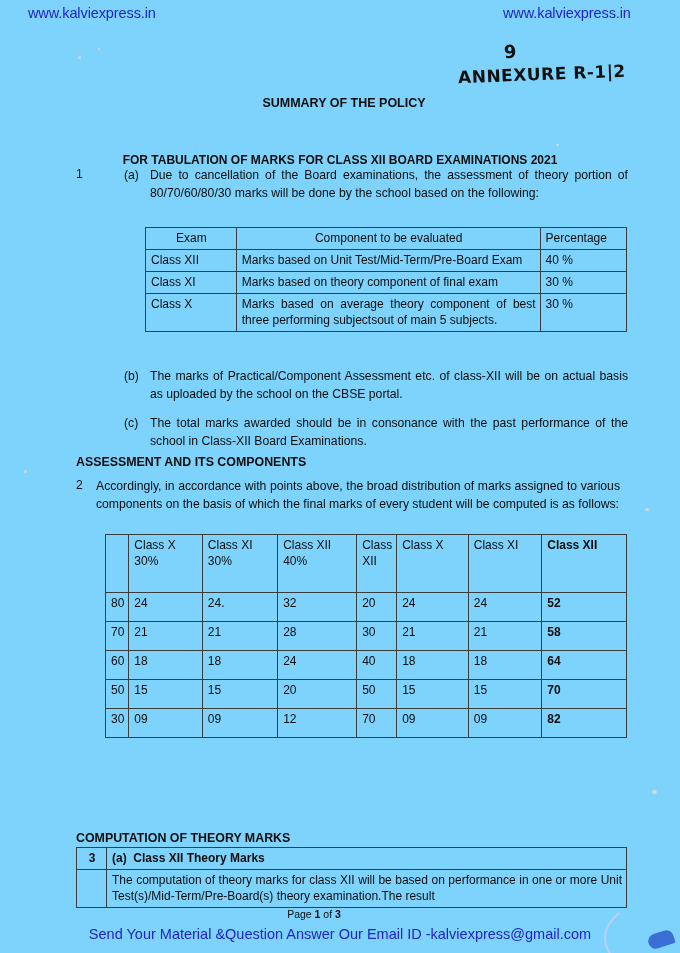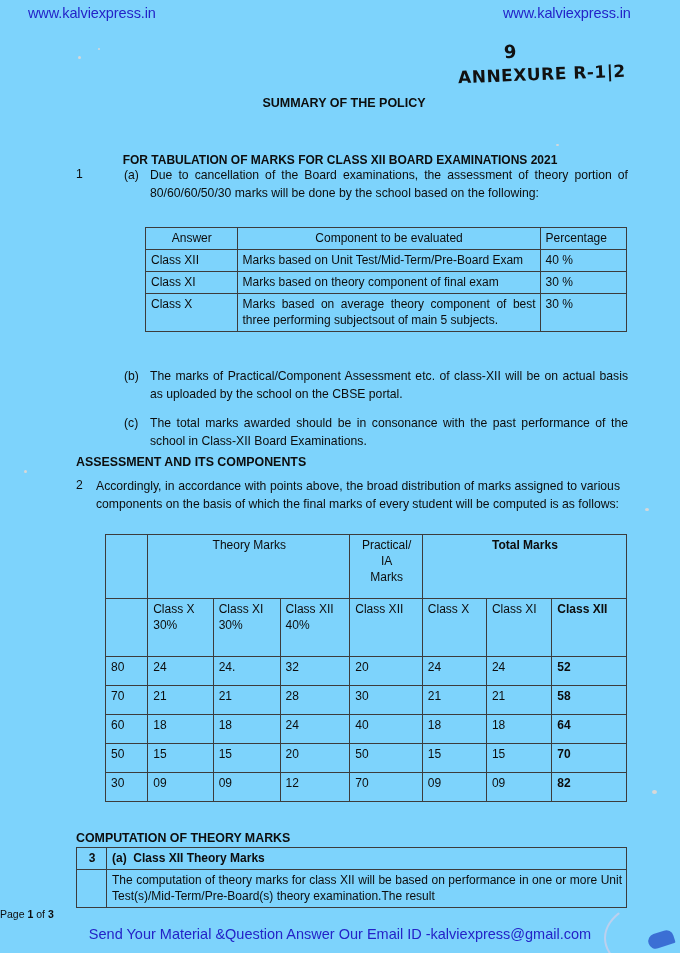--- a/index.html
+++ b/index.html
@@ -134,21 +134,21 @@
 
   
   #table-computation { left: 76px; top: 847px; width: 551px; }
   #table-computation td.idx { text-align: center; width: 20px; font-weight: bold; }
   #table-computation td.hd { font-weight: bold; }
 
   .page-no {
     position: absolute;
     left: 0; right: 52px;
     top: 908px;
-    text-align: left;
+    text-align: center;
     font-size: 10.5px;
   }
   .page-no b { font-weight: bold; }
 
   
   .banner {
     position: absolute;
     left: 0;
     top: 926px;
     width: 680px;
@@ -205,27 +205,27 @@
   <div class="hand hand-ann">ANNEXURE R-1|2</div>
 
   <div class="doc">
 
     <div class="title">SUMMARY OF THE POLICY</div>
     <div class="subtitle">FOR TABULATION OF MARKS FOR CLASS XII BOARD EXAMINATIONS 2021</div>
 
     <div class="num-marker" style="left:76px; top:167px;">1</div>
     <div class="clause" style="left:124px; top:167px; width:504px;">
       <span class="lbl">(a)</span>
-      <div class="clause-body just">Due to cancellation of the Board examinations, the assessment of theory portion of 80/60/60/50/30 marks will be done by the school based on the following:</div>
+      <div class="clause-body just">Due to cancellation of the Board examinations, the assessment of theory portion of 80/70/60/80/30 marks will be done by the school based on the following:</div>
     </div>
 
     <table id="table-components">
       <tbody>
           <tr>
-        <td class="ctr" style="width:86px;">Answer</td>
+        <td class="ctr" style="width:86px;">Exam</td>
         <td class="ctr" style="width:318px;">Component to be evaluated</td>
         <td style="width:78px;">Percentage</td>
       </tr>
       <tr>
         <td>Class XII</td>
         <td class="just">Marks based on Unit Test/Mid-Term/Pre-Board Exam</td>
         <td>40 %</td>
       </tr>
       <tr>
         <td>Class XI</td>
@@ -250,30 +250,20 @@
       <div class="clause-body just">The total marks awarded should be in consonance with the past performance of the school in Class-XII Board Examinations.</div>
     </div>
 
     <div class="section-head" style="top:455px;">ASSESSMENT AND ITS COMPONENTS</div>
 
     <div class="num-marker" style="left:76px; top:478px;">2</div>
     <div class="clause just" style="left:96px; top:478px; width:524px;">Accordingly, in accordance with points above, the broad distribution of marks assigned to various components on the basis of which the final marks of every student will be computed is as follows:</div>
 
     <table id="table-distribution">
       <tbody>
-          <tr>
-        <td style="width:40px; height:58px;"></td>
-        <td class="ctr" colspan="3">Theory Marks</td>
-        <td class="ctr" style="width:68px;">
-          <span class="cellstack">Practical/</span>
-          <span class="cellstack">IA</span>
-          <span class="cellstack">Marks</span>
-        </td>
-        <td class="ctr bold" colspan="3">Total Marks</td>
-      </tr>
       <tr>
         <td style="height:52px;"></td>
         <td style="width:66px;">
           <span class="cellstack">Class X</span>
           <span class="cellstack l2">30%</span>
         </td>
         <td style="width:68px;">
           <span class="cellstack">Class XI</span>
           <span class="cellstack l2">30%</span>
         </td>

